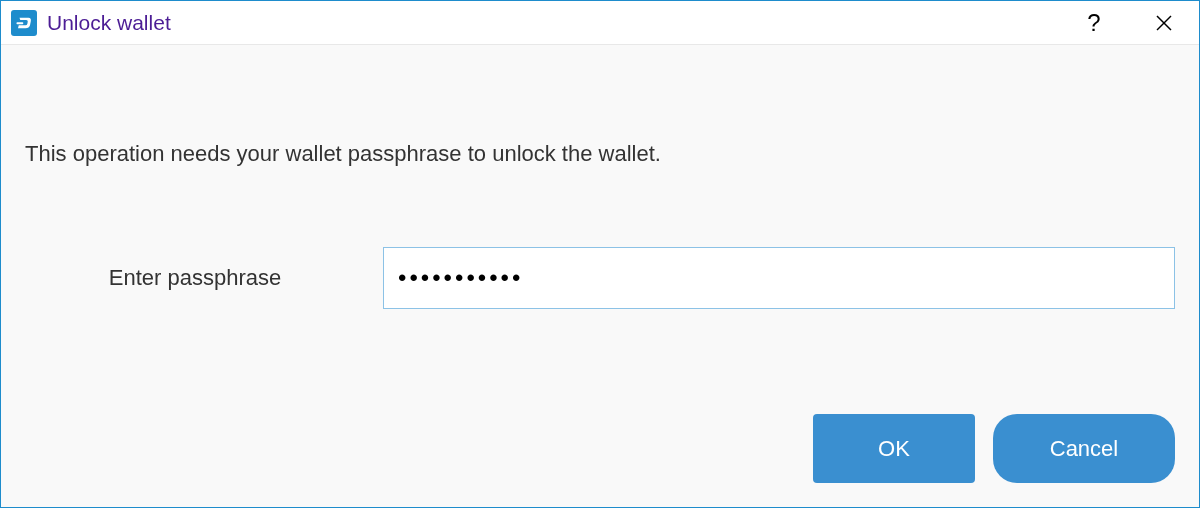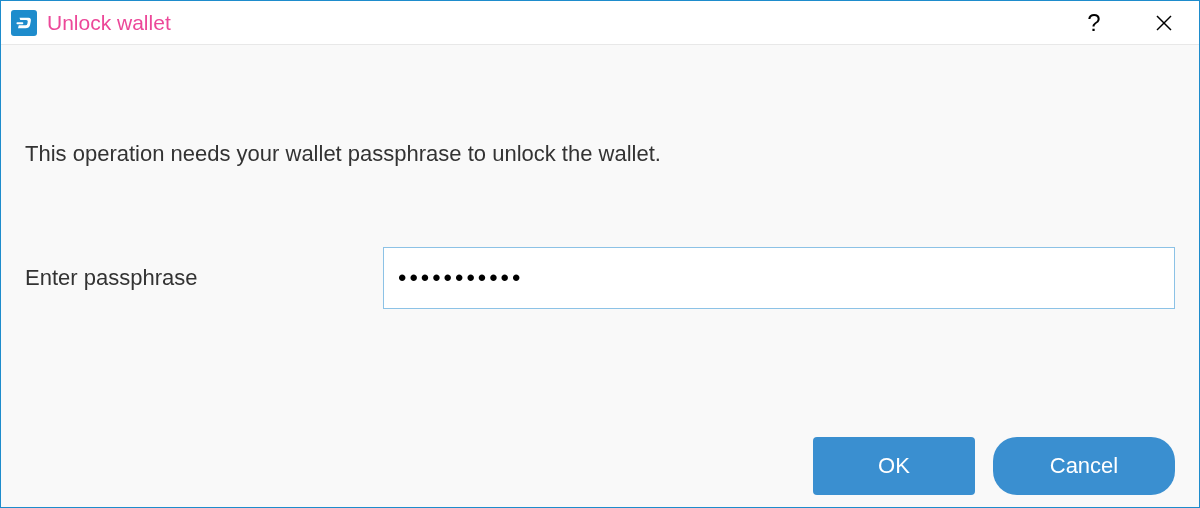--- a/index.html
+++ b/index.html
@@ -40,21 +40,21 @@
       justify-content: center;
       margin-right: 10px;
       flex-shrink: 0;
     }
     .app-icon svg {
       width: 18px;
       height: 18px;
     }
     .title-text {
       font-size: 21px;
-      color: #ec4899;
+      color: #4c1d95;
       flex: 1;
     }
     .titlebar-controls {
       display: flex;
       height: 100%;
     }
     .titlebar-btn {
       width: 70px;
       height: 100%;
       display: flex;
@@ -68,38 +68,38 @@
       font-size: 24px;
       font-weight: 400;
     }
     .titlebar-btn.close svg {
       width: 16px;
       height: 16px;
     }
     .content {
       flex: 1;
       background: #f9f9f9;
-      padding: 28px 24px 12px 24px;
+      padding: 28px 24px 24px 24px;
       display: flex;
       flex-direction: column;
     }
     .instruction {
       font-size: 22px;
       color: #333;
       margin-top: 68px;
       margin-bottom: 80px;
     }
     .form-row {
       display: flex;
       align-items: center;
       gap: 18px;
     }
     .field-label {
       width: 340px;
-      text-align: left;
+      text-align: center;
       font-size: 22px;
       color: #333;
     }
     .passphrase-input {
       flex: 1;
       height: 62px;
       border: 1px solid #8cc2e6;
       background: #fff;
       font-size: 24px;
       padding: 0 14px;
@@ -108,21 +108,21 @@
       font-family: Arial, sans-serif;
     }
     .button-row {
       margin-top: auto;
       display: flex;
       justify-content: flex-end;
       gap: 18px;
     }
     .btn {
       min-width: 162px;
-      height: 58px;
+      height: 69px;
       border: none;
       background: #3a8fd0;
       color: #fff;
       font-size: 22px;
       border-radius: 4px;
       cursor: pointer;
       display: flex;
       align-items: center;
       justify-content: center;
     }

